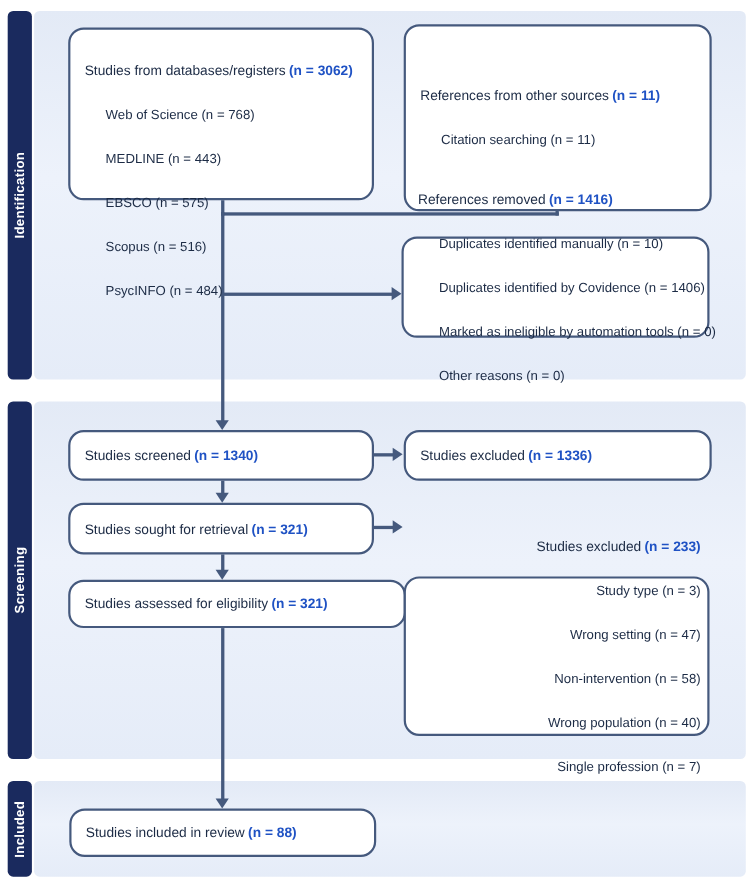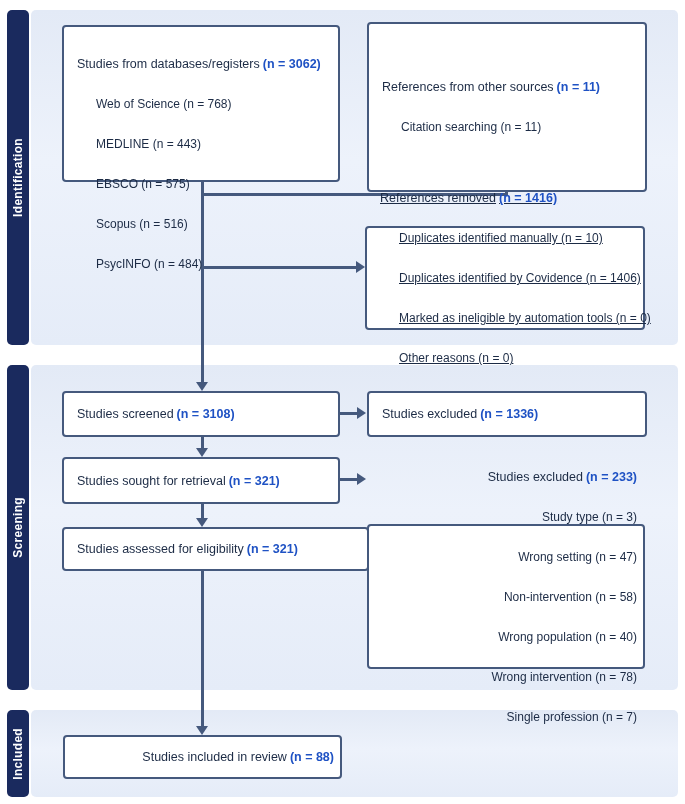--- a/index.html
+++ b/index.html
@@ -50,48 +50,48 @@
     letter-spacing: 0.3px;
     white-space: nowrap;
   }
 
   
   .box {
     position: absolute;
     box-sizing: border-box;
     background: #ffffff;
     border: 2px solid #45597d;
-    border-radius: 4px;
+    border-radius: 14px;
     color: #1c2b45;
     font-size: 12.5px;
   }
   .box-title { line-height: 16px; white-space: nowrap; }
   .count { font-weight: 700; color: #1f52c4; margin-left: 3px; }
   .box-item {
     line-height: 16px;
     padding-left: 19px;
     font-size: 12px;
     white-space: nowrap;
     margin-top: 24px;
   }
   .v-center {
     display: flex;
     flex-direction: column;
     justify-content: center;
   }
   #box-databases { left: 62px; top: 25px; width: 278px; height: 157px; padding: 29px 6px 0 13px; }
   #box-other     { left: 367px; top: 22px; width: 280px; height: 170px; padding: 0 6px 0 13px; }
-  #box-removed   { left: 365px; top: 226px; width: 280px; height: 104px; padding: 0 6px 0 13px; text-decoration: underline; }
+  #box-removed   { left: 365px; top: 215px; width: 280px; height: 92px; padding: 0 6px 0 13px; }
   #box-screened  { left: 62px;  top: 391px; width: 278px; height: 46px;  padding: 0 6px 0 13px; }
   #box-excluded1 { left: 367px; top: 391px; width: 280px; height: 46px;  padding: 0 6px 0 13px; }
   #box-sought    { left: 62px;  top: 457px; width: 278px; height: 47px;  padding: 0 6px 0 13px; }
   #box-notret    { left: 367px; top: 457px; width: 280px; height: 46px;  padding: 0 6px 0 13px; }
   #box-assessed  { left: 62px;  top: 527px; width: 307px; height: 44px;  padding: 0 6px 0 13px; }
   #box-excluded2 { left: 367px; top: 524px; width: 278px; height: 145px; padding: 0 6px 0 13px; align-items: flex-end; }
-  #box-included  { left: 63px;  top: 735px; width: 279px; height: 44px;  padding: 0 6px 0 13px; text-align: right; }
+  #box-included  { left: 63px;  top: 735px; width: 279px; height: 44px;  padding: 0 6px 0 13px; }
 
   
   .line {
     position: absolute;
     background: #45597d;
   }
   .arrow-down {
     position: absolute;
     width: 0; height: 0;
     border-left: 6px solid transparent;
@@ -175,21 +175,21 @@
       <span>References removed</span><span class="count">(n = 1416)</span>
     </div>
     <div class="box-item">Duplicates identified manually (n = 10)</div>
     <div class="box-item">Duplicates identified by Covidence (n = 1406)</div>
     <div class="box-item">Marked as ineligible by automation tools (n = 0)</div>
     <div class="box-item">Other reasons (n = 0)</div>
   </div>
 
   <div class="box v-center" id="box-screened">
     <div class="box-title">
-      <span>Studies screened</span><span class="count">(n = 3108)</span>
+      <span>Studies screened</span><span class="count">(n = 1340)</span>
     </div>
   </div>
 
   <div class="box v-center" id="box-excluded1">
     <div class="box-title">
       <span>Studies excluded</span><span class="count">(n = 1336)</span>
     </div>
   </div>
 
   <div class="box v-center" id="box-sought">
@@ -206,21 +206,20 @@
   </div>
 
   <div class="box v-center" id="box-excluded2">
     <div class="box-title">
       <span>Studies excluded</span><span class="count">(n = 233)</span>
     </div>
     <div class="box-item">Study type (n = 3)</div>
     <div class="box-item">Wrong setting (n = 47)</div>
     <div class="box-item">Non-intervention (n = 58)</div>
     <div class="box-item">Wrong population (n = 40)</div>
-    <div class="box-item">Wrong intervention (n = 78)</div>
     <div class="box-item">Single profession (n = 7)</div>
   </div>
 
   <div class="box v-center" id="box-included">
     <div class="box-title">
       <span>Studies included in review</span><span class="count">(n = 88)</span>
     </div>
   </div>
 
 </div>

